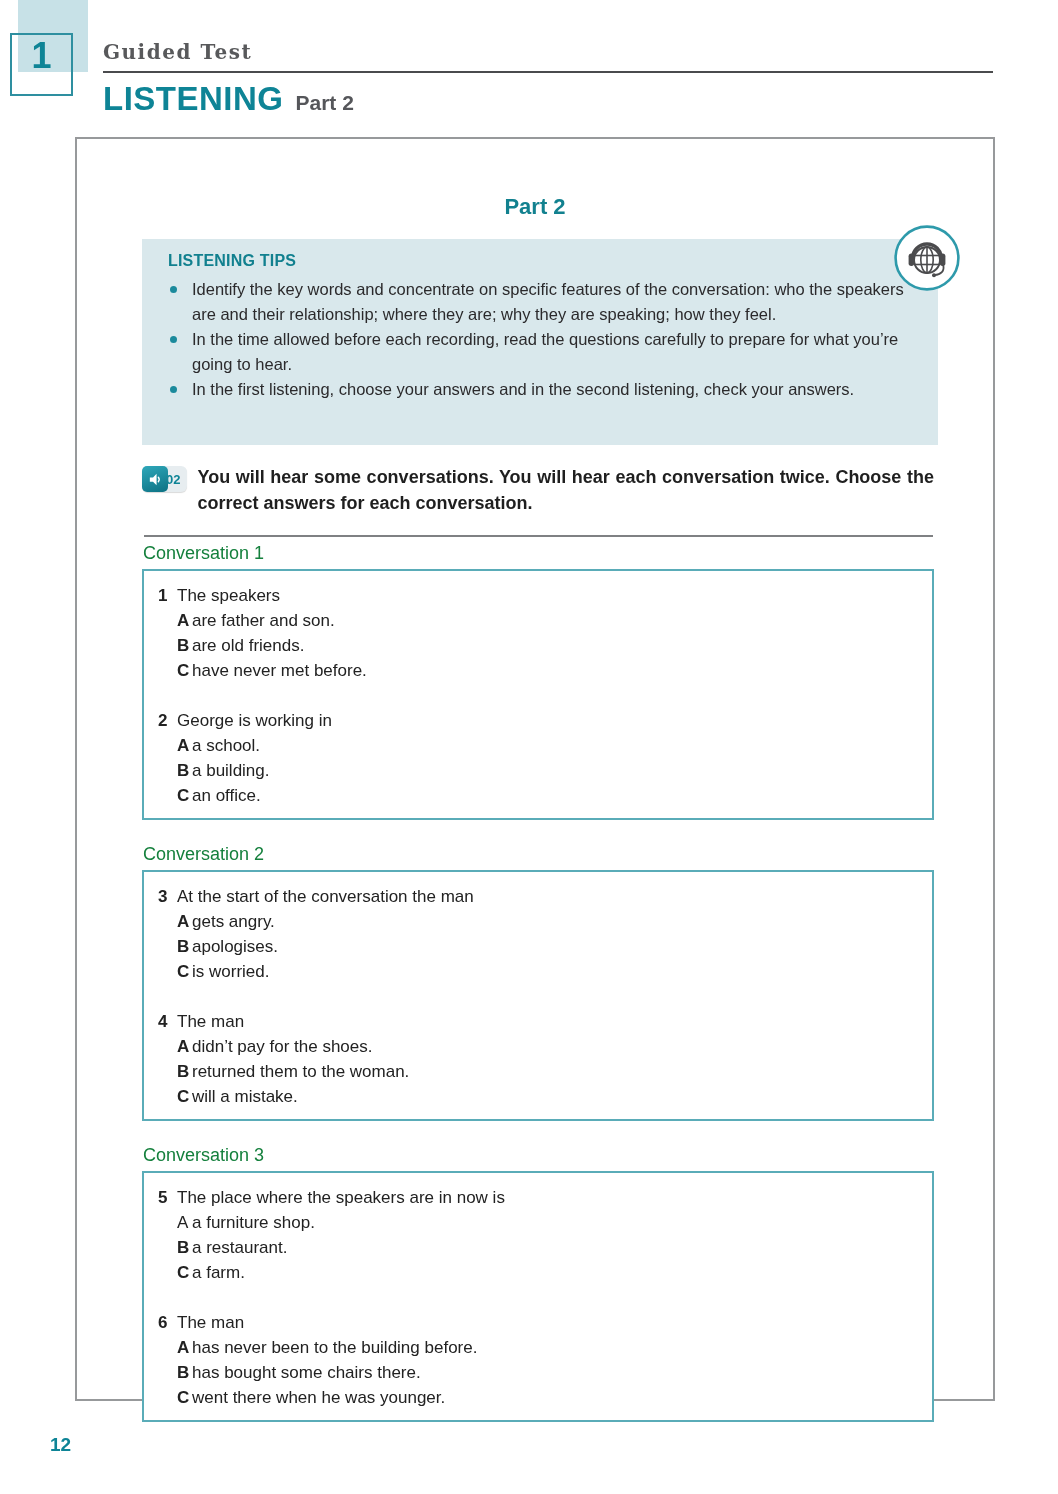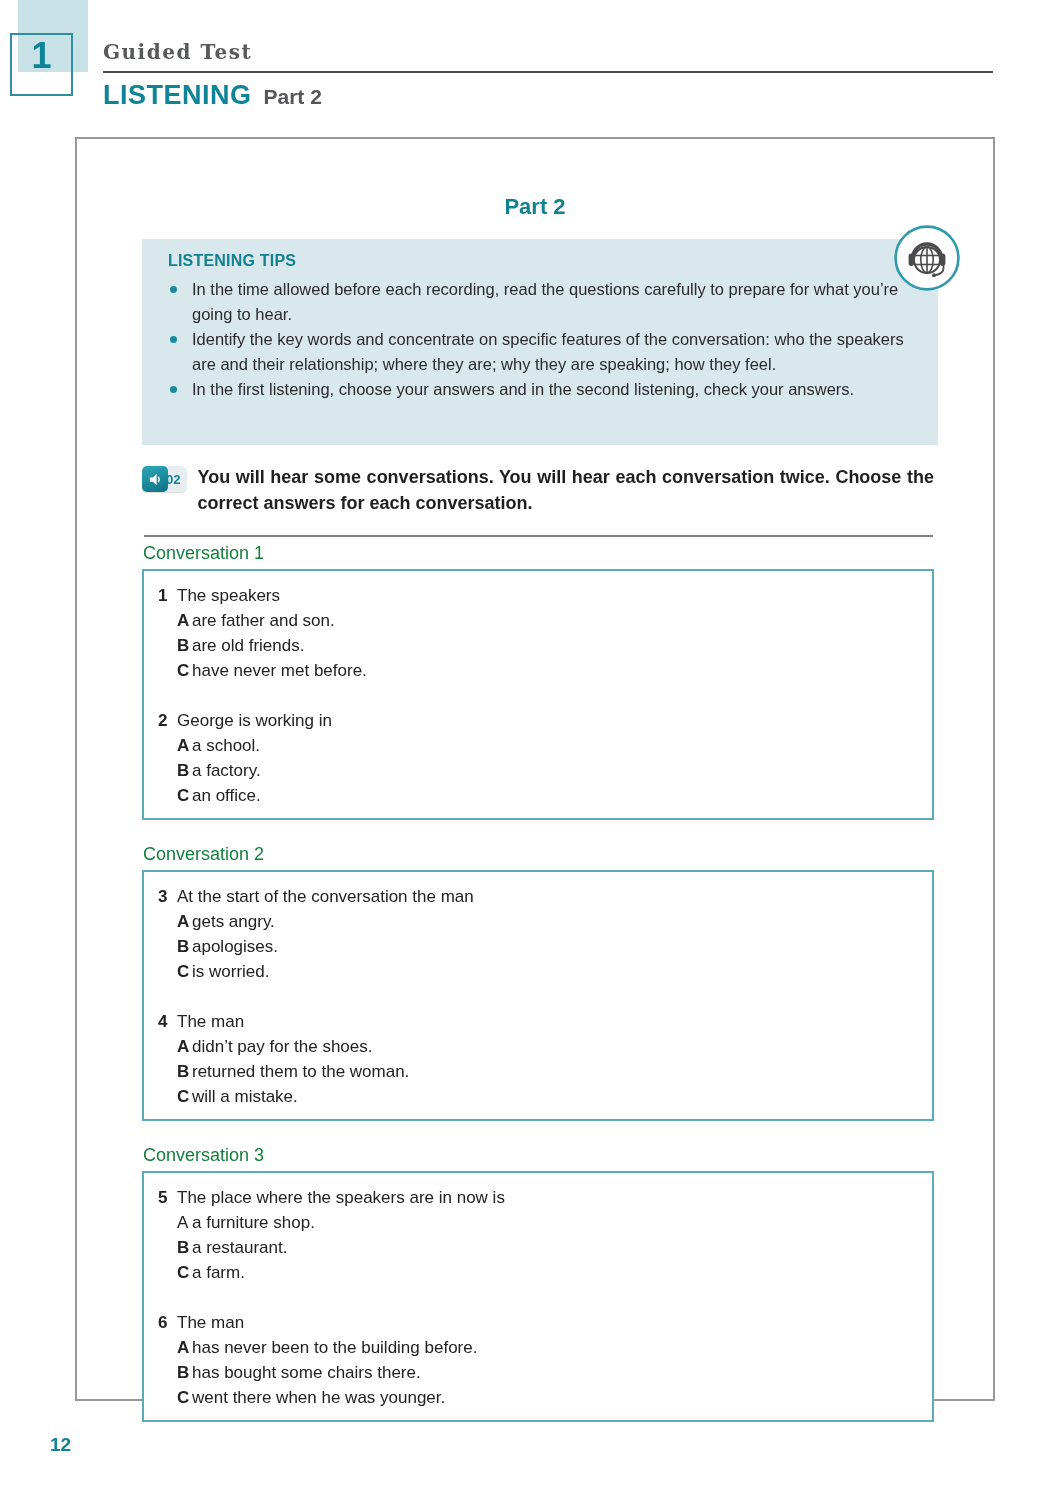--- a/index.html
+++ b/index.html
@@ -26,21 +26,21 @@
     border:2px solid #2E8FA0;display:flex;justify-content:center;align-items:flex-start;
   }
   .unit-number{font-size:36px;font-weight:bold;color:var(--accent-teal);line-height:40px;margin-top:1px;}
   .header-title{
     position:absolute;left:103px;top:40px;
     font-family:"DejaVu Serif",serif;font-weight:bold;font-size:20px;
     color:var(--header-gray);letter-spacing:1.5px;
   }
   .header-rule{position:absolute;left:103px;top:71px;width:890px;height:2px;background:#4A4B4D;}
   .section-line{position:absolute;left:103px;top:80px;display:flex;align-items:baseline;}
-  .section-title{font-size:27px;font-weight:bold;color:var(--accent-teal);letter-spacing:0.5px;}
+  .section-title{font-size:33px;font-weight:bold;color:var(--accent-teal);letter-spacing:0.5px;}
   .section-part{font-size:21px;font-weight:bold;color:#55565A;margin-left:12px;}
   .page-number{position:absolute;left:50px;top:1434px;font-size:19px;font-weight:bold;color:var(--accent-teal);}
   
   .outer-box{
     position:absolute;left:75px;top:137px;width:920px;height:1264px;
     border:2px solid var(--outer-border);background:#fff;
   }
   .part-title{position:absolute;left:0;top:55px;width:100%;text-align:center;
     font-size:22px;font-weight:bold;color:#12818F;}
   
@@ -100,25 +100,25 @@
 
 <div class="outer-box">
 
   <div class="part-title">Part 2</div>
 
   <div class="tips-box">
     <div class="tips-heading">LISTENING TIPS</div>
     <div id="tips-list">
         <div class="tip-item">
           <span class="tip-bullet"></span>
-          <span class="tip-text">In the time allowed before each recording, read the questions carefully to prepare for what you’re going to hear.</span>
+          <span class="tip-text">Identify the key words and concentrate on specific features of the conversation: who the speakers are and their relationship; where they are; why they are speaking; how they feel.</span>
         </div>
         <div class="tip-item">
           <span class="tip-bullet"></span>
-          <span class="tip-text">Identify the key words and concentrate on specific features of the conversation: who the speakers are and their relationship; where they are; why they are speaking; how they feel.</span>
+          <span class="tip-text">In the time allowed before each recording, read the questions carefully to prepare for what you’re going to hear.</span>
         </div>
         <div class="tip-item">
           <span class="tip-bullet"></span>
           <span class="tip-text">In the first listening, choose your answers and in the second listening, check your answers.</span>
         </div>
       </div>
   </div>
 
   <div class="headset-icon">
     <svg viewBox="0 0 68 68" width="68" height="68">
@@ -177,21 +177,21 @@
             <div class="q-stem">
               <span class="q-num">2</span>
               <span class="q-text">George is working in</span>
             </div>
             <div class="option">
               <span class="opt-letter">A</span>
               <span class="opt-text">a school.</span>
             </div>
             <div class="option">
               <span class="opt-letter">B</span>
-              <span class="opt-text">a factory.</span>
+              <span class="opt-text">a building.</span>
             </div>
             <div class="option">
               <span class="opt-letter">C</span>
               <span class="opt-text">an office.</span>
             </div>
           </div>
         </div>
       </section>
       <section class="conversation-section">
         <div class="conversation-title">Conversation 2</div>

